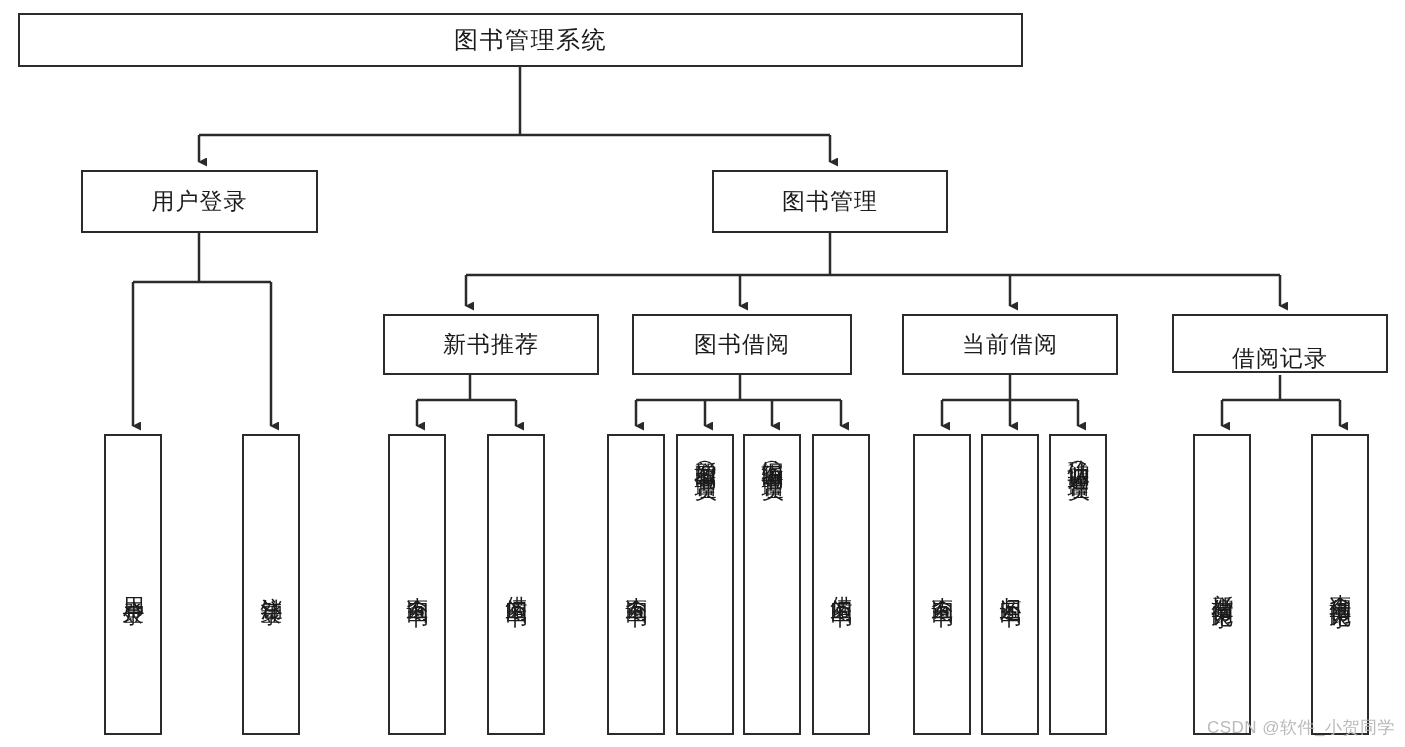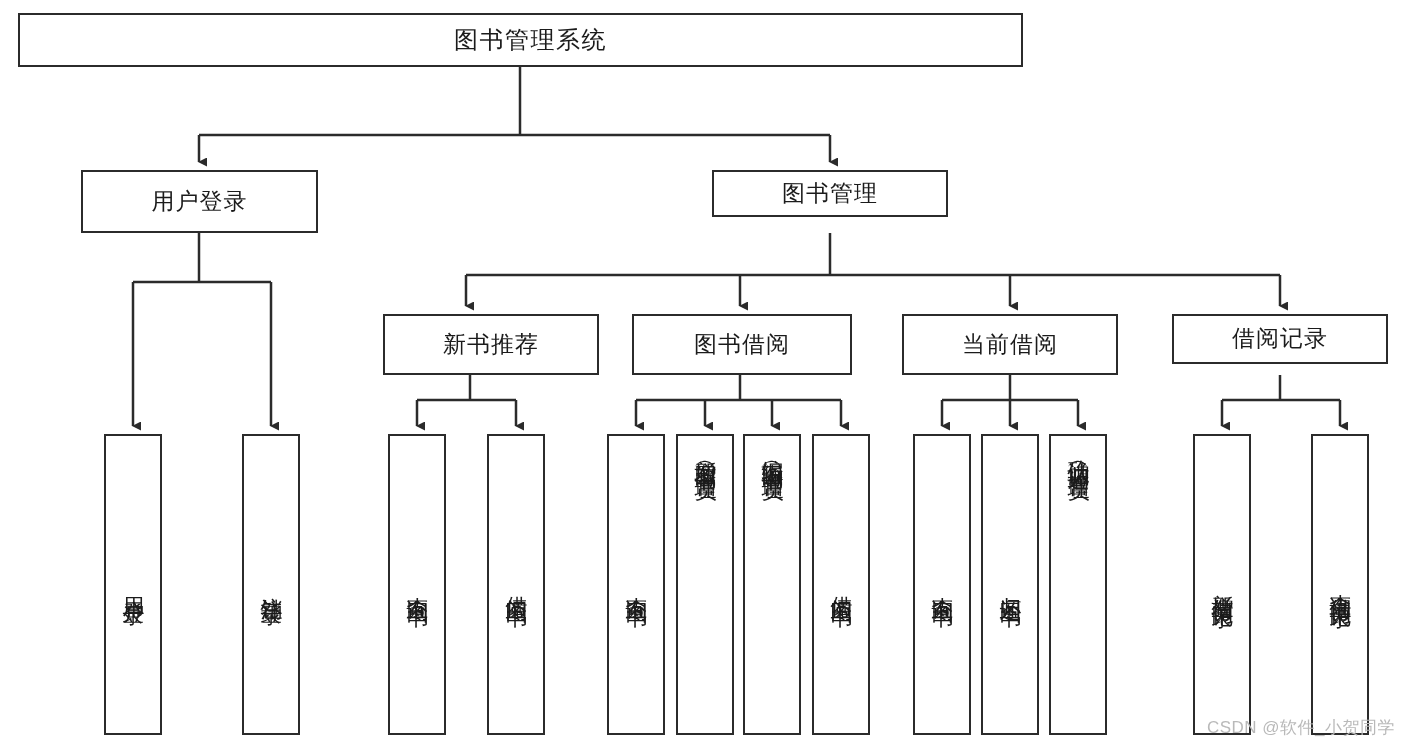--- a/index.html
+++ b/index.html
@@ -80,34 +80,34 @@
     </g>
   </svg>
 
   <div class="node root" style="left:18px;top:13px;width:1005px;height:54px;padding-left:20px;">
     <span>图书管理系统</span>
   </div>
 
   <div class="node h" style="left:81px;top:170px;width:237px;height:63px;">
     <span>用户登录</span>
   </div>
-  <div class="node h" style="left:712px;top:170px;width:236px;height:47px;">
+  <div class="node h" style="left:712px;top:170px;width:236px;height:63px;">
     <span>图书管理</span>
   </div>
 
   <div class="node h" style="left:362px;top:314px;width:216px;height:61px;margin-left:21px;">
     <span>新书推荐</span>
   </div>
   <div class="node h" style="left:632px;top:314px;width:220px;height:61px;">
     <span>图书借阅</span>
   </div>
   <div class="node h" style="left:902px;top:314px;width:216px;height:61px;">
     <span>当前借阅</span>
   </div>
-  <div class="node h" style="left:1172px;top:314px;width:216px;height:50px;">
+  <div class="node h" style="left:1172px;top:314px;width:216px;height:59px;align-items:flex-end;">
     <span>借阅记录</span>
   </div>
 
   <div class="node v mid" style="left:104px;top:434px;width:58px;height:301px;">
     <span class="vtext">用户登录</span>
   </div>
   <div class="node v mid" style="left:242px;top:434px;width:58px;height:301px;">
     <span class="vtext">注销登录</span>
   </div>
 

